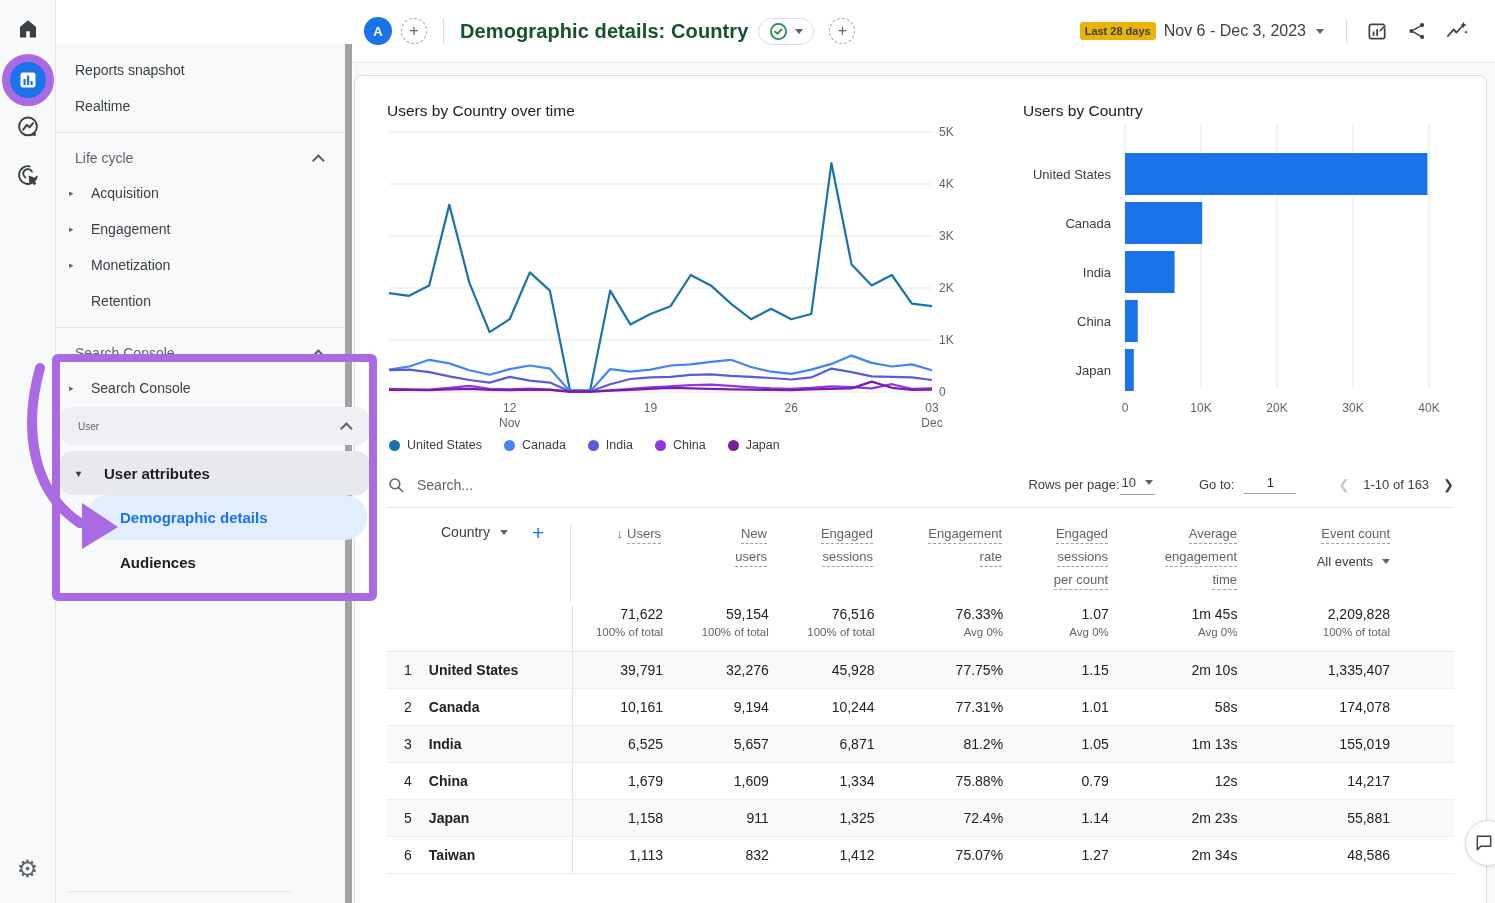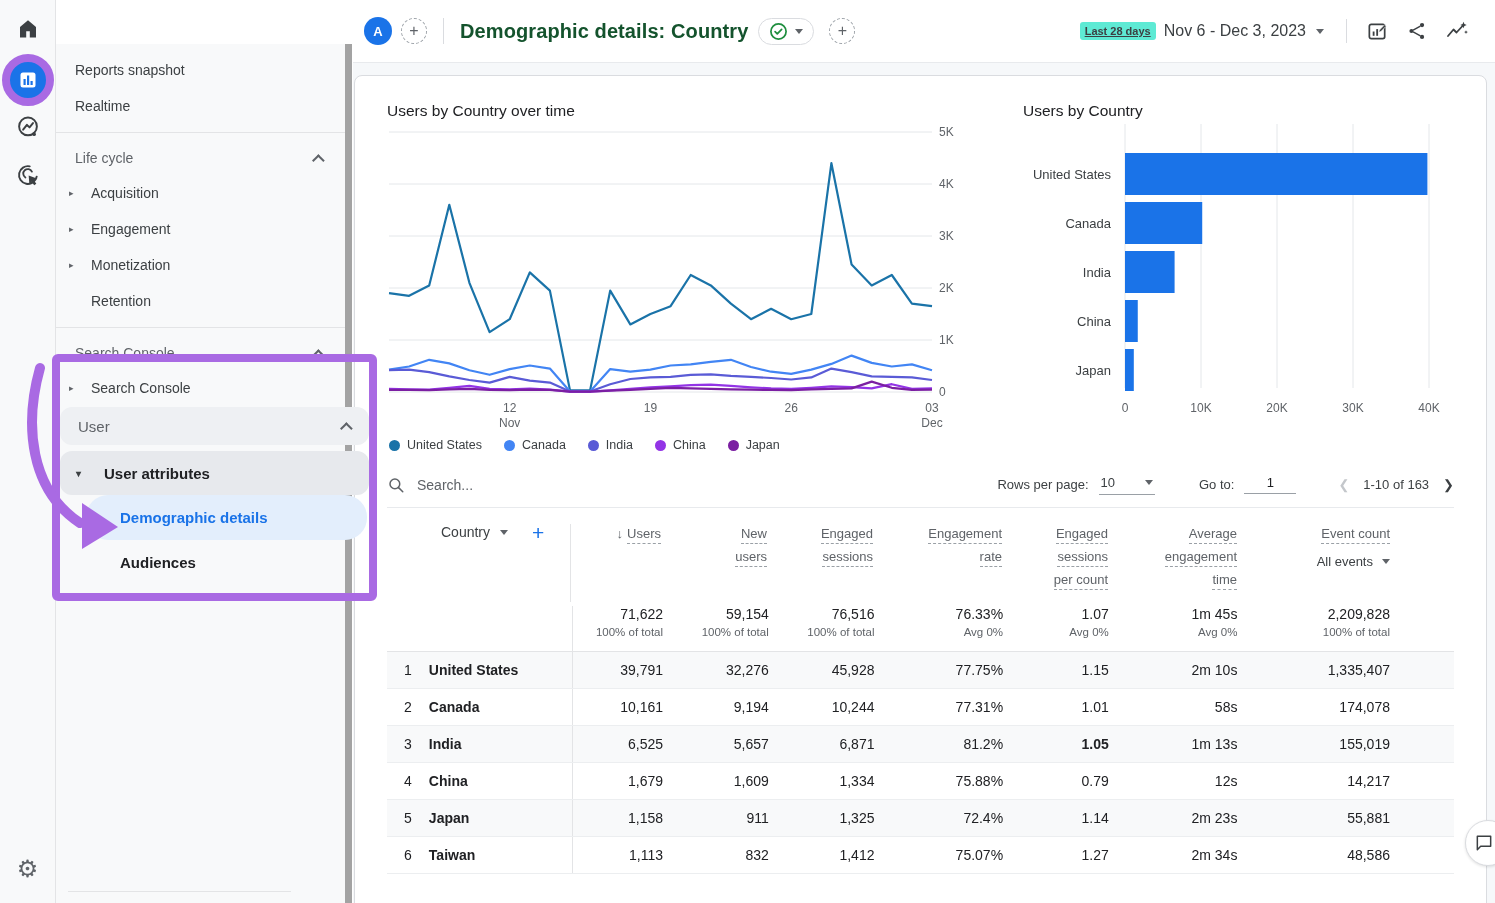--- a/index.html
+++ b/index.html
@@ -27,21 +27,21 @@
     font-size:14px; color:#3c4043; padding-left:19px; cursor:pointer; }
   .nav-item.child { padding-left:35px; }
   .nav-item .tri { position:absolute; left:13px; font-size:9px; color:#5f6368; }
   .nav-divider { border-top:1px solid #e3e4e6; margin:8px 0; }
   .section-header { height:34px; display:flex; align-items:center; font-size:14px;
     color:#5f6368; padding:0 20px 0 19px; cursor:pointer; }
   .chev-up { margin-left:auto; width:9px; height:9px; border-left:2px solid #5f6368;
     border-top:2px solid #5f6368; transform:rotate(45deg) translateY(3px); }
   
   .user-block { position:absolute; left:4px; top:363px; width:309px; }
-  .user-header { height:38px; display:flex; align-items:center; font-size:15px;
+  .user-header { height:38px; display:flex; align-items:center; font-size:10px;
     color:#5f6368; padding:0 16px 0 18px; background:#eef0f3; border-radius:12px; cursor:pointer; }
   .user-attr { position:relative; margin-top:6px; height:44px; display:flex; align-items:center;
     font-size:15px; font-weight:700; color:#202124; padding-left:44px;
     background:#e7e9ed; border-radius:12px; cursor:pointer; }
   .user-attr .tri-down { position:absolute; left:16px; font-size:10px; color:#3c4043; }
   .user-child { height:45px; display:flex; align-items:center; font-size:15px;
     font-weight:700; color:#202124; padding-left:60px; cursor:pointer; }
   .user-child.selected { background:#e3eefc; border-radius:22px; color:#1a73e8;
     margin:0 2px 0 26px; padding-left:34px; font-weight:700; }
   .sidebar-footer { position:absolute; left:12px; right:54px; bottom:0; height:56px;
@@ -63,22 +63,22 @@
   .dashed-plus { width:26px; height:26px; border-radius:50%; border:1px dashed #9aa0a6;
     color:#5f6368; font-size:16px; display:flex; align-items:center; justify-content:center;
     margin-left:9px; cursor:pointer; }
   .tb-divider { width:1px; height:26px; background:#dadce0; margin:0 16px; }
   .report-title { font-size:20px; color:#14532d; letter-spacing:.1px; }
   .check-pill { height:27px; border:1px solid #dadce0; border-radius:14px; display:flex;
     align-items:center; gap:7px; padding:0 10px; margin-left:10px; cursor:pointer; }
   .caret-down { width:0; height:0; border-left:4px solid transparent;
     border-right:4px solid transparent; border-top:5px solid #5f6368; }
   .topbar-right { margin-left:auto; display:flex; align-items:center; padding-right:26px; }
-  .preset-chip { font-size:11px; font-weight:700; color:#3c4043; background:#5eead4;
-    padding:3px 5px; border-radius:3px; cursor:pointer;text-decoration:underline; }
+  .preset-chip { font-size:11px; font-weight:700; color:#3c4043; background:#eab308;
+    padding:3px 5px; border-radius:3px; cursor:pointer; }
   .date-text { font-size:16px; color:#3c4043; margin-left:8px; cursor:pointer; }
   .date-caret { margin-left:10px; cursor:pointer; }
   .tb-divider2 { width:1px; height:24px; background:#dadce0; margin:0 18px 0 22px; }
   .icon-btn { width:24px; height:24px; margin-left:16px; cursor:pointer;
     display:flex; align-items:center; justify-content:center; }
 
   .content { position:absolute; top:63px; bottom:0; left:0; right:0; background:#f6f8fa; }
   .card { position:absolute; left:1px; right:8px; top:12px; bottom:-30px; background:#fff;
     border:1px solid #dadce0; border-radius:8px; padding:26px 32px 0 32px; overflow:hidden; }
 
@@ -94,21 +94,21 @@
 
   
   .table-controls { display:flex; align-items:center; height:46px; margin-top:10px;
     border-bottom:1px solid #e8eaed; }
   .search-wrap { display:flex; align-items:center; gap:12px; }
   .search-input { border:none; outline:none; background:transparent; font-size:14px;
     color:#202124; width:260px; font-family:"Liberation Sans", sans-serif; }
   .search-input::placeholder { color:#5f6368; }
   .controls-right { margin-left:auto; display:flex; align-items:center; font-size:13px;
     color:#3c4043; }
-  .rpp-select { display:inline-flex; align-items:center; gap:30px; margin-left:10px;
+  .rpp-select { display:inline-flex; align-items:center; gap:9px; margin-left:0;
     border-bottom:1px solid #9aa0a6; padding:0 2px 4px 2px; cursor:pointer; }
   .goto-label { margin-left:44px; }
   .goto-input { width:52px; text-align:center; border:none; border-bottom:1px solid #9aa0a6;
     font-size:13px; color:#202124; background:transparent; margin-left:10px; padding-bottom:3px;
     font-family:"Liberation Sans", sans-serif; outline:none; }
   .page-prev { margin-left:42px; color:#c4c7cb; font-size:13px; cursor:default; }
   .page-info { margin:0 14px; }
   .page-next { color:#3c4043; font-size:13px; cursor:pointer; }
 
   
@@ -492,21 +492,21 @@
               <div class="td-val" style="width: 129px;">58s</div>
               <div class="td-val" style="width: 197px; padding-right: 64px;">174,078</div>
             </div>
             <div class="trow zebra">
               <div class="td-num">3</div>
               <div class="td-country">India</div>
               <div class="td-val" style="width: 110px;">6,525</div>
               <div class="td-val" style="width: 106px;">5,657</div>
               <div class="td-val" style="width: 106px;">6,871</div>
               <div class="td-val" style="width: 129px;">81.2%</div>
-              <div class="td-val" style="width: 106px; font-weight: bold;">1.05</div>
+              <div class="td-val" style="width: 106px;">1.05</div>
               <div class="td-val" style="width: 129px;">1m 13s</div>
               <div class="td-val" style="width: 197px; padding-right: 64px;">155,019</div>
             </div>
             <div class="trow">
               <div class="td-num">4</div>
               <div class="td-country">China</div>
               <div class="td-val" style="width: 110px;">1,679</div>
               <div class="td-val" style="width: 106px;">1,609</div>
               <div class="td-val" style="width: 106px;">1,334</div>
               <div class="td-val" style="width: 129px;">75.88%</div>

